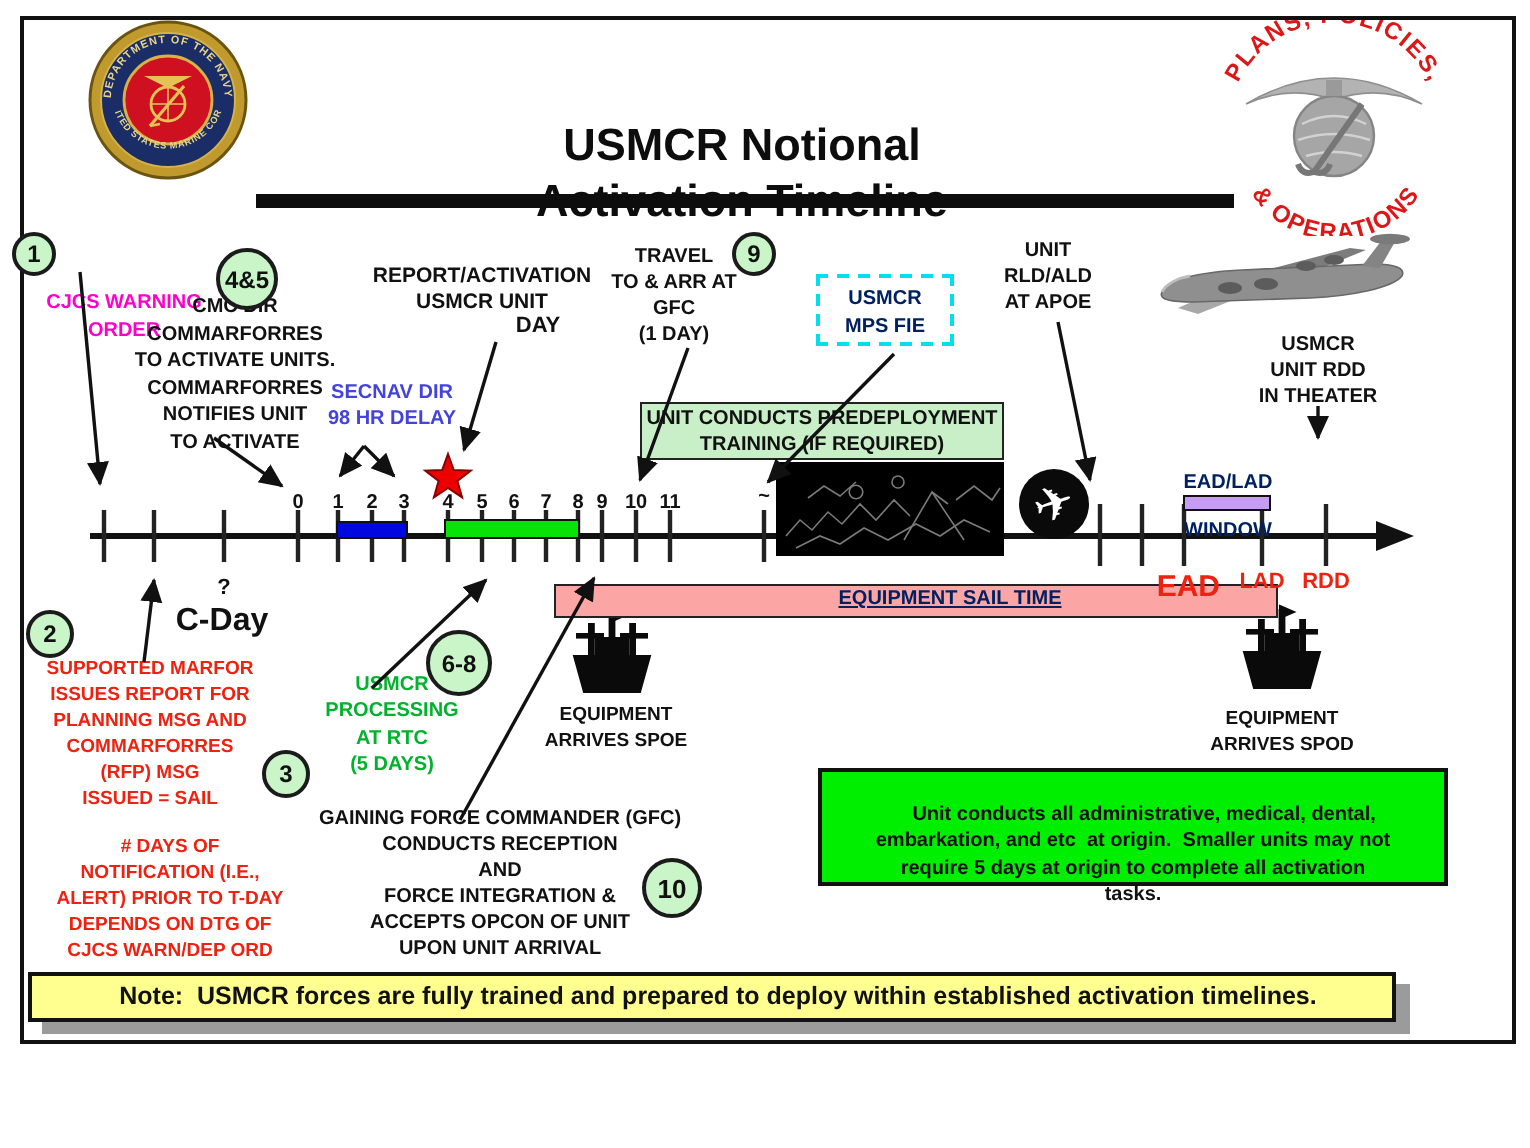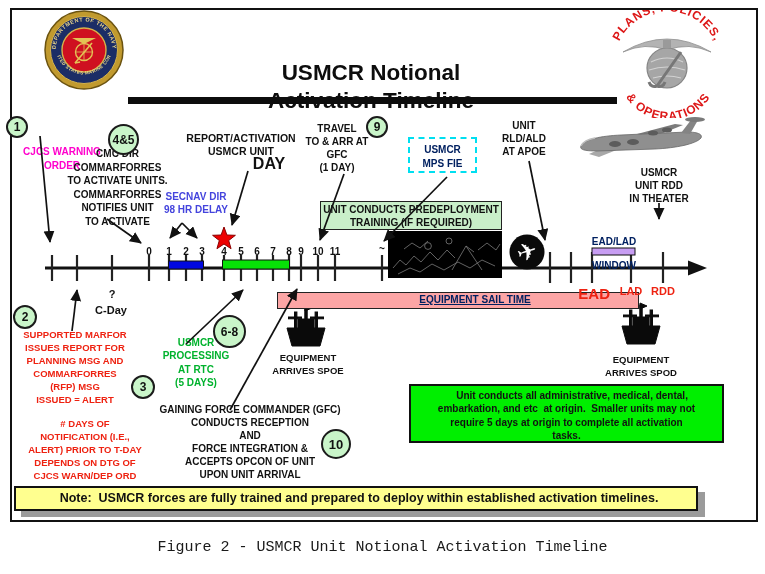--- a/index.html
+++ b/index.html
@@ -166,49 +166,49 @@
 TO ACTIVATE UNITS.
 COMMARFORRES
 NOTIFIES UNIT
 TO ACTIVATE</div>
 
   <div class="t" style="left:156px;top:191px;width:80px;color:#4444dd;line-height:12.8px;z-index:3;">SECNAV DIR
 98 HR DELAY</div>
 
   <div class="t" style="left:178px;top:132px;width:126px;font-size:10.5px;line-height:12.6px;z-index:3;">REPORT/ACTIVATION
 USMCR UNIT</div>
-  <div class="t" style="left:240px;top:157px;width:58px;font-size:16px;z-index:3;">DAY</div>
+  <div class="t" style="left:240px;top:157px;width:58px;font-size:11px;z-index:3;">DAY</div>
 
   <div class="t" style="left:303px;top:122px;width:68px;line-height:13px;z-index:3;">TRAVEL
 TO &amp; ARR AT
 GFC
 (1 DAY)</div>
 
   <div class="t" style="left:492px;top:119px;width:64px;line-height:13px;z-index:3;">UNIT
 RLD/ALD
 AT APOE</div>
 
   <div class="t" style="left:622px;top:166px;width:74px;line-height:13px;z-index:3;">USMCR
 UNIT RDD
 IN THEATER</div>
 
   <div class="t" style="left:578px;top:224px;width:72px;color:#002060;line-height:12px;z-index:3;">
     <span>EAD/LAD</span><br>
     <span style="">WINDOW</span>
   </div>
 
   <div class="t" style="left:104px;top:288px;width:16px;font-size:11px;z-index:3;">?</div>
-  <div class="t" style="left:86px;top:304px;width:50px;font-size:11px;z-index:3;">C-Day</div>
+  <div class="t" style="left:86px;top:304px;width:50px;font-size:16px;z-index:3;">C-Day</div>
 
   <div class="t" style="left:15px;top:328px;width:120px;color:#ee2211;font-size:9.5px;line-height:13.1px;z-index:3;">SUPPORTED MARFOR
 ISSUES REPORT FOR
 PLANNING MSG AND
 COMMARFORRES
 (RFP) MSG
-ISSUED = ALERT</div>
+ISSUED = SAIL</div>
 
   <div class="t" style="left:146px;top:336px;width:100px;color:#00b22d;line-height:13.4px;z-index:3;">USMCR
 PROCESSING
 AT RTC
 (5 DAYS)</div>
 
   <div class="t" style="left:10px;top:417px;width:150px;color:#ee2211;font-size:9.5px;line-height:13px;z-index:3;"># DAYS OF
 NOTIFICATION (I.E.,
 ALERT) PRIOR TO T-DAY
 DEPENDS ON DTG OF
@@ -239,21 +239,21 @@
 TRAINING (IF REQUIRED)</div>
   </div>
 
   <div class="abs" style="left:277px;top:292px;width:362px;height:17px;background:#fca5a5;border:1.5px solid #222;
               box-sizing:border-box;z-index:3;">
     <div class="t" style="position:static;color:#002060;line-height:14px;text-decoration:underline;text-indent:34px;">EQUIPMENT SAIL TIME</div>
   </div>
 
   <div class="abs" style="left:409px;top:384px;width:315px;height:59px;background:#00ef00;border:2px solid #111;
               box-sizing:border-box;z-index:3;">
-    <div class="t tl" style="position:static;line-height:13.4px;padding:3px 6px;">&nbsp;&nbsp;&nbsp;&nbsp;Unit conducts all administrative, medical, dental,
+    <div class="t tl" style="position:static;line-height:13.4px;padding:15px 6px;">&nbsp;&nbsp;&nbsp;&nbsp;Unit conducts all administrative, medical, dental,
 embarkation, and etc&nbsp; at origin.&nbsp; Smaller units may not
 require 5 days at origin to complete all activation
 tasks.</div>
   </div>
 
   <div class="abs" style="left:21px;top:492px;width:684px;height:25px;background:#9b9b9b;z-index:2;"></div>
   <div class="abs" style="left:14px;top:486px;width:684px;height:25px;background:#ffff8f;border:2px solid #111;
               box-sizing:border-box;z-index:3;">
     <div class="t tl" style="position:static;font-size:12.5px;line-height:21px;padding-left:6px;white-space:pre;">Note:&nbsp; USMCR forces are fully trained and prepared to deploy within established activation timelines.</div>
   </div>
@@ -294,15 +294,13 @@
       <line x1="344" y1="174" x2="320" y2="240" marker-end="url(#ah)"></line>
       <line x1="447" y1="177" x2="384" y2="241" marker-end="url(#ah)"></line>
       <line x1="529" y1="161" x2="545" y2="240" marker-end="url(#ah)"></line>
       <line x1="659" y1="203" x2="659" y2="219" marker-end="url(#ah)"></line>
       <line x1="186" y1="344" x2="243" y2="290" marker-end="url(#ah)"></line>
       <line x1="230" y1="410" x2="297" y2="289" marker-end="url(#ah)"></line>
       <line x1="72" y1="331" x2="77" y2="290" marker-end="url(#ah)"></line>
     </g>
   </svg>
 
-  <div class="abs" style="left:0;top:539px;width:765px;text-align:center;font-family:'Liberation Mono',monospace;
-              font-size:15px;color:#1a1a1a;">Figure 2 - USMCR Unit Notional Activation Timeline</div>
 </div>
 
 </body></html>

